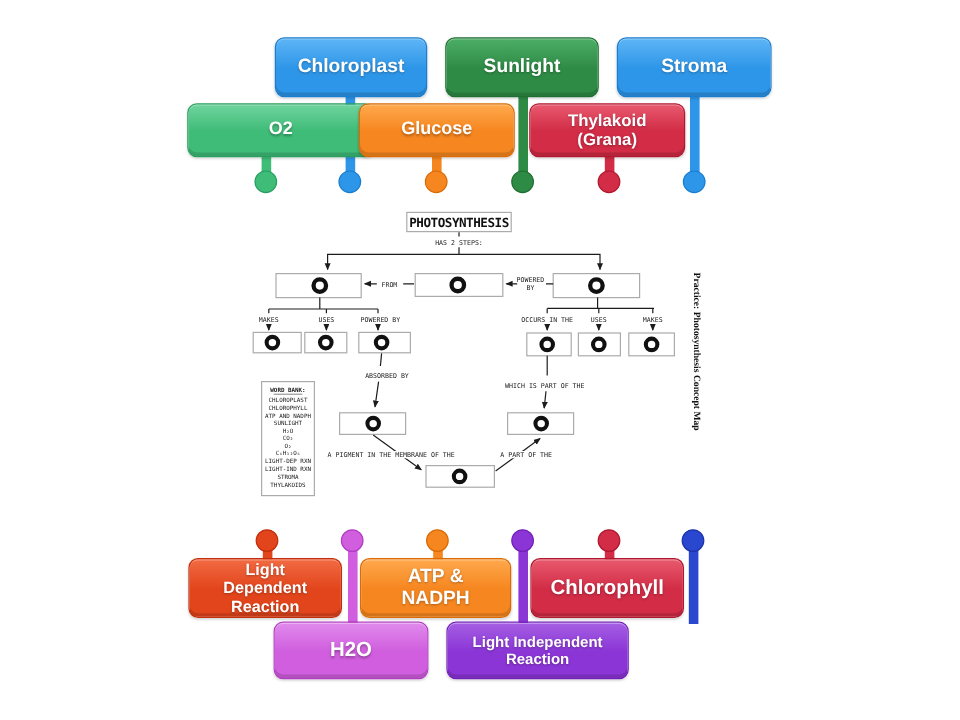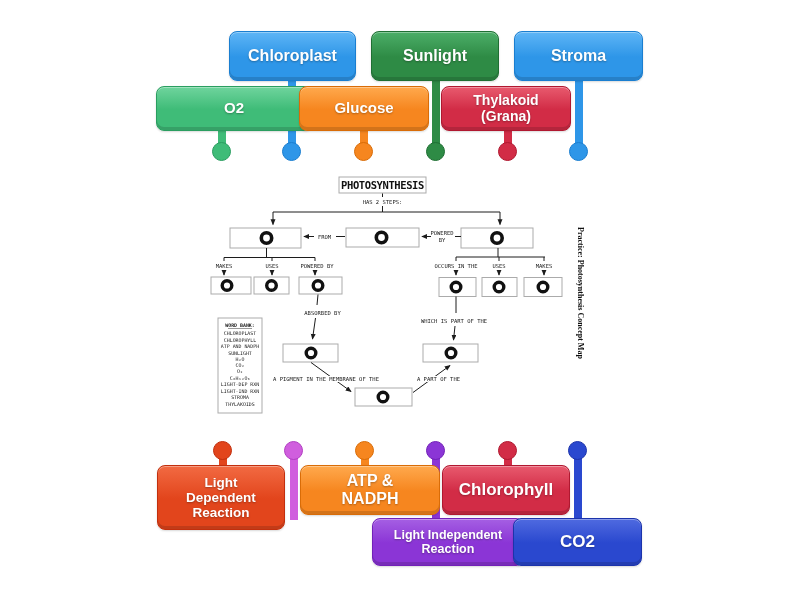--- a/index.html
+++ b/index.html
@@ -186,29 +186,29 @@
   <div class="stem c-purple" style="left:431.5px;top:450px;height:70px"></div>
   <div class="stem c-crimson" style="left:503.5px;top:450px;height:18px"></div>
   <div class="stem c-royal" style="left:573.5px;top:450px;height:70px"></div>
   <div class="pin c-redorange" style="left:212.5px;top:440.5px"></div>
   <div class="pin c-orchid" style="left:283.5px;top:440.5px"></div>
   <div class="pin c-orange" style="left:354.5px;top:440.5px"></div>
   <div class="pin c-purple" style="left:425.5px;top:440.5px"></div>
   <div class="pin c-crimson" style="left:497.5px;top:440.5px"></div>
   <div class="pin c-royal" style="left:567.5px;top:440.5px"></div>
 
-  <div class="tile c-redorange" style="left:157px;top:465px;width:128px;height:65px;font-size:13.5px;padding:0 22px">
+  <div class="tile c-redorange" style="left:157px;top:465px;width:128px;height:50px;font-size:13.5px;padding:0 22px">
     <span>Light Dependent Reaction</span>
     </div>
-  <div class="tile c-orange" style="left:300px;top:465px;width:140px;height:50px;font-size:16px;padding:0 30px">
+  <div class="tile c-orange" style="left:300px;top:465px;width:126px;height:50px;font-size:16px;padding:0 30px">
     <span>ATP &amp; NADPH</span>
     </div>
   <div class="tile c-crimson" style="left:442px;top:465px;width:128px;height:50px;font-size:17px">
     <span>Chlorophyll</span>
     </div>
+  <div class="tile c-orchid" style="left:228px;top:518px;width:129px;height:48px;font-size:17px">
+    <span>H2O</span>
+    </div>
   <div class="tile c-purple" style="left:372px;top:518px;width:152px;height:48px;font-size:12.5px;padding:0 6px">
     <span>Light Independent Reaction</span>
     </div>
-  <div class="tile c-royal" style="left:513px;top:518px;width:129px;height:48px;font-size:17px">
-    <span>CO2</span>
-    </div>
 
 </div>
 
 </body></html>

